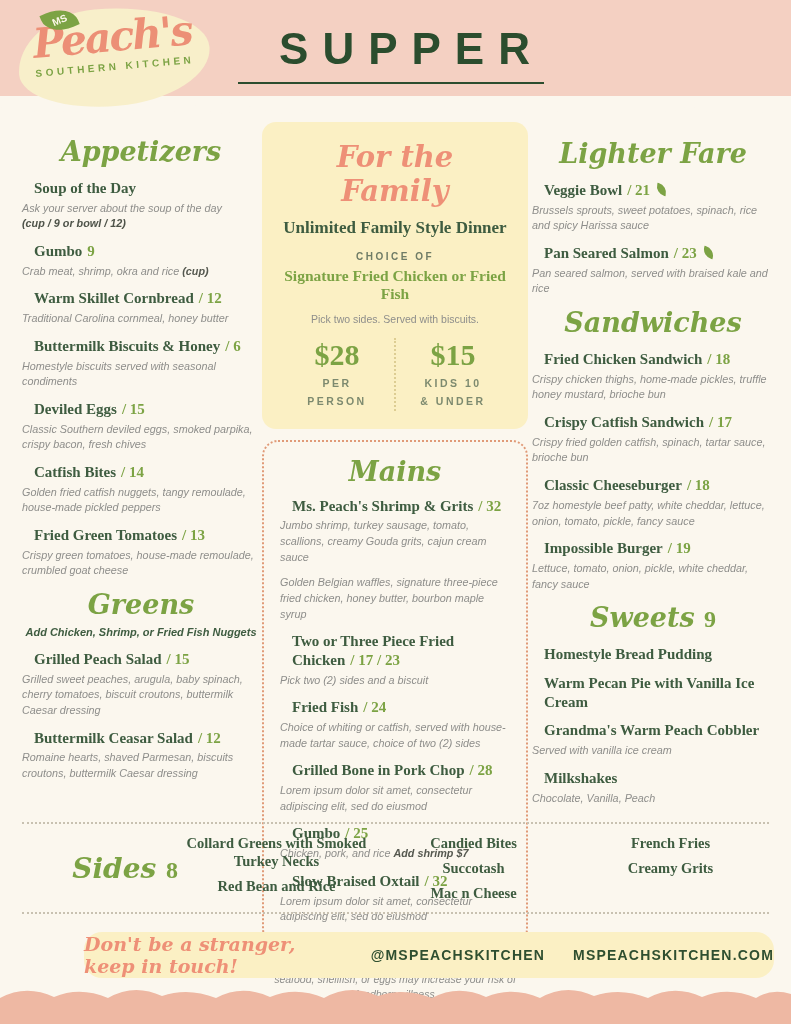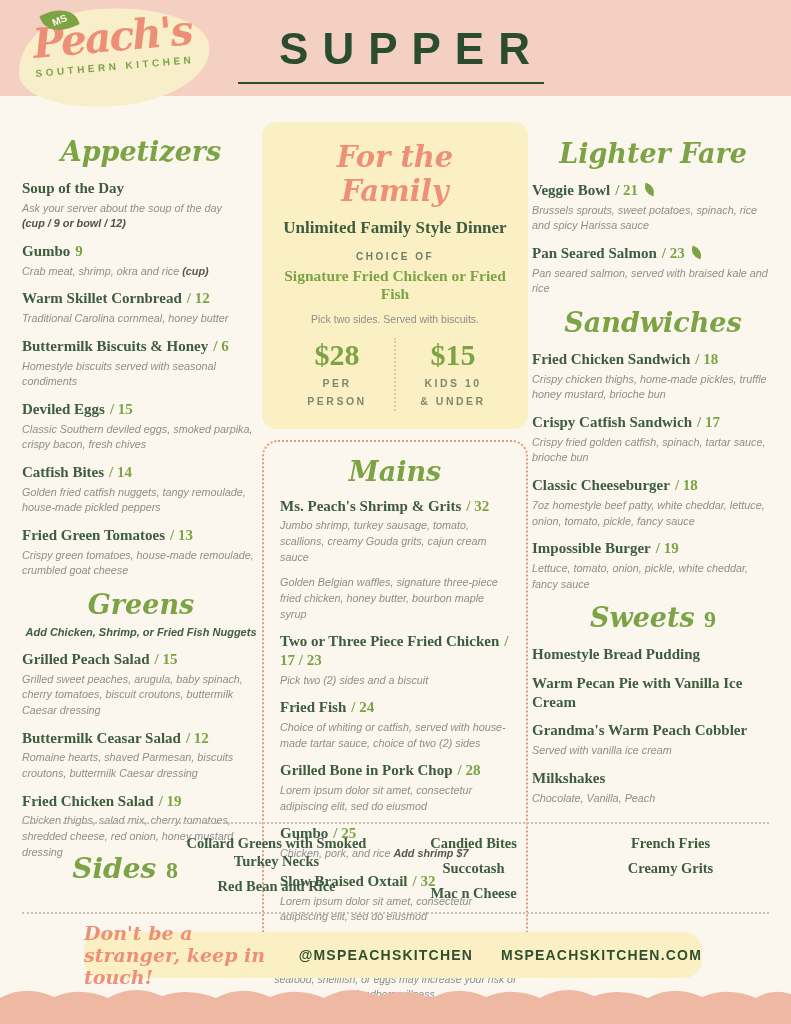--- a/index.html
+++ b/index.html
@@ -46,21 +46,21 @@
   .script .heading-num { font-size:24px; font-style:normal; font-family:"Liberation Serif", serif; }
   .script.salmon { color:#ee9077; }
   .section-note {
     text-align:center; font-size:11px; font-style:italic; font-weight:bold;
     color:#3e5c40; margin:-6px 0 12px;
   }
 
   .menu-item { margin-bottom:10px; }
   .item-title {
     font-family:"Liberation Serif", serif; font-size:15px; font-weight:700;
-    color:#3e5c40; margin-bottom:3px; line-height:1.25;
+    color:#3e5c40; margin-bottom:3px; line-height:1.25;margin-left:12px;
   }
   .item-price { color:#7ca344; margin-left:5px; }
   .item-desc {
     font-size:10.8px; font-style:italic; color:#8e8e8b; line-height:1.45; margin:0;
   }
   .desc-bold { color:#55584f; }
   .bold-line {
     font-size:10.8px; font-style:italic; font-weight:bold; color:#4e5349;
     line-height:1.45; margin:0;
   }
@@ -96,21 +96,21 @@
     border-top:2px dotted #c8c1b1; border-bottom:2px dotted #c8c1b1;
     display:flex; align-items:center;
   }
   .sides-heading { width:156px; text-align:right; margin:0; font-size:28px; }
   .sides-cols { flex:1; display:flex; }
   .sides-col { flex:1; text-align:center; font-family:"Liberation Serif", serif; font-weight:700; font-size:14.5px; color:#3e5c40; padding:0 8px; }
   .side-item { margin:7px 0; line-height:1.25; }
 
   
   .footer-bar {
-    position:absolute; left:84px; top:932px; width:618px; height:46px;
+    position:absolute; left:84px; top:932px; width:690px; height:46px;
     background:#fbf0c4; border-radius:18px;
     display:flex; align-items:center; justify-content:center; gap:28px;
   }
   .footer-script { font-family:"DejaVu Serif", serif; font-style:italic; font-weight:bold; font-size:19px; color:#ee9077; }
   .footer-handle, .footer-site { font-size:14px; font-weight:bold; letter-spacing:1.2px; color:#2f4f30; }
 
   .bottom-wave { position:absolute; left:0; top:982px; width:791px; height:42px; display:block; }
 </style>
 </head>
 <body>
@@ -171,24 +171,20 @@
       <h2 class="script">Greens</h2>
       <div class="section-note">Add Chicken, Shrimp, or Fried Fish Nuggets</div>
       <div class="items">
           <div class="menu-item">
             <div class="item-title"><span class="item-name">Grilled Peach Salad</span><span class="item-price">/ 15</span></div>
             <p class="item-desc">Grilled sweet peaches, arugula, baby spinach, cherry tomatoes, biscuit croutons, buttermilk Caesar dressing</p>
           </div>
           <div class="menu-item">
             <div class="item-title"><span class="item-name">Buttermilk Ceasar Salad</span><span class="item-price">/ 12</span></div>
             <p class="item-desc">Romaine hearts, shaved Parmesan, biscuits croutons, buttermilk Caesar dressing</p>
-          </div>
-          <div class="menu-item">
-            <div class="item-title"><span class="item-name">Fried Chicken Salad</span><span class="item-price">/ 19</span></div>
-            <p class="item-desc">Chicken thighs, salad mix, cherry tomatoes, shredded cheese, red onion, honey mustard dressing</p>
           </div>
         </div>
     </section>
   </div>
 
   <div class="col-mid">
     <div class="family-box">
       <h2 class="script salmon family-heading">For the Family</h2>
       <div class="family-sub">Unlimited Family Style Dinner</div>
       <div class="family-choice-label">CHOICE OF</div>

